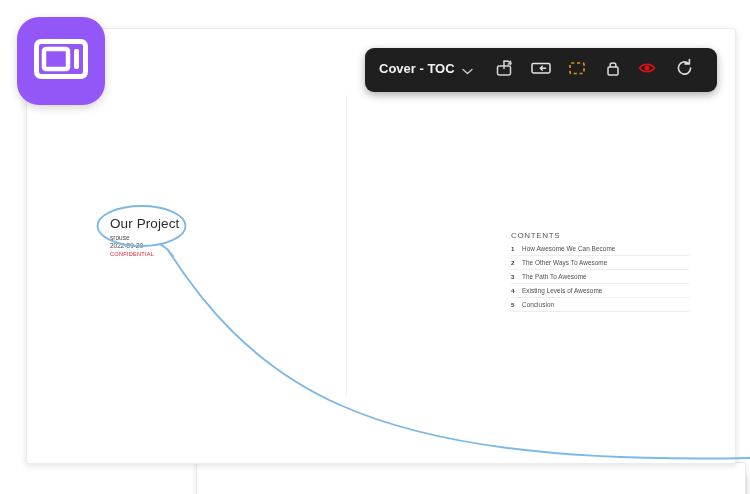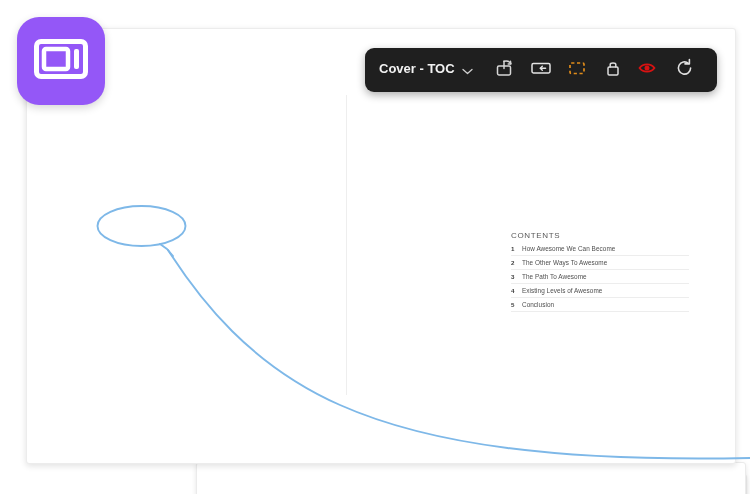--- a/index.html
+++ b/index.html
@@ -175,20 +175,26 @@
 </head>
 <body>
 
 <div class="stack-card" id="stack-card-3"></div>
 <div class="stack-card" id="stack-card-2"></div>
 
 <div id="doc-card">
 
   <div id="page-divider"></div>
 
+  <div id="cover-block">
+    <div id="cover-title">Our Project</div>
+    <div id="cover-author">srouse</div>
+    <div id="cover-date">2022-09-20</div>
+    <div id="cover-confidential">CONFIDENTIAL</div>
+  </div>
 
   <div id="toc-block">
     <div id="toc-heading">CONTENTS</div>
 
     <div class="toc-row">
       <span class="toc-num">1</span>
       <span class="toc-label">How Awesome We Can Become</span>
     </div>
     <div class="toc-row">
       <span class="toc-num">2</span>

